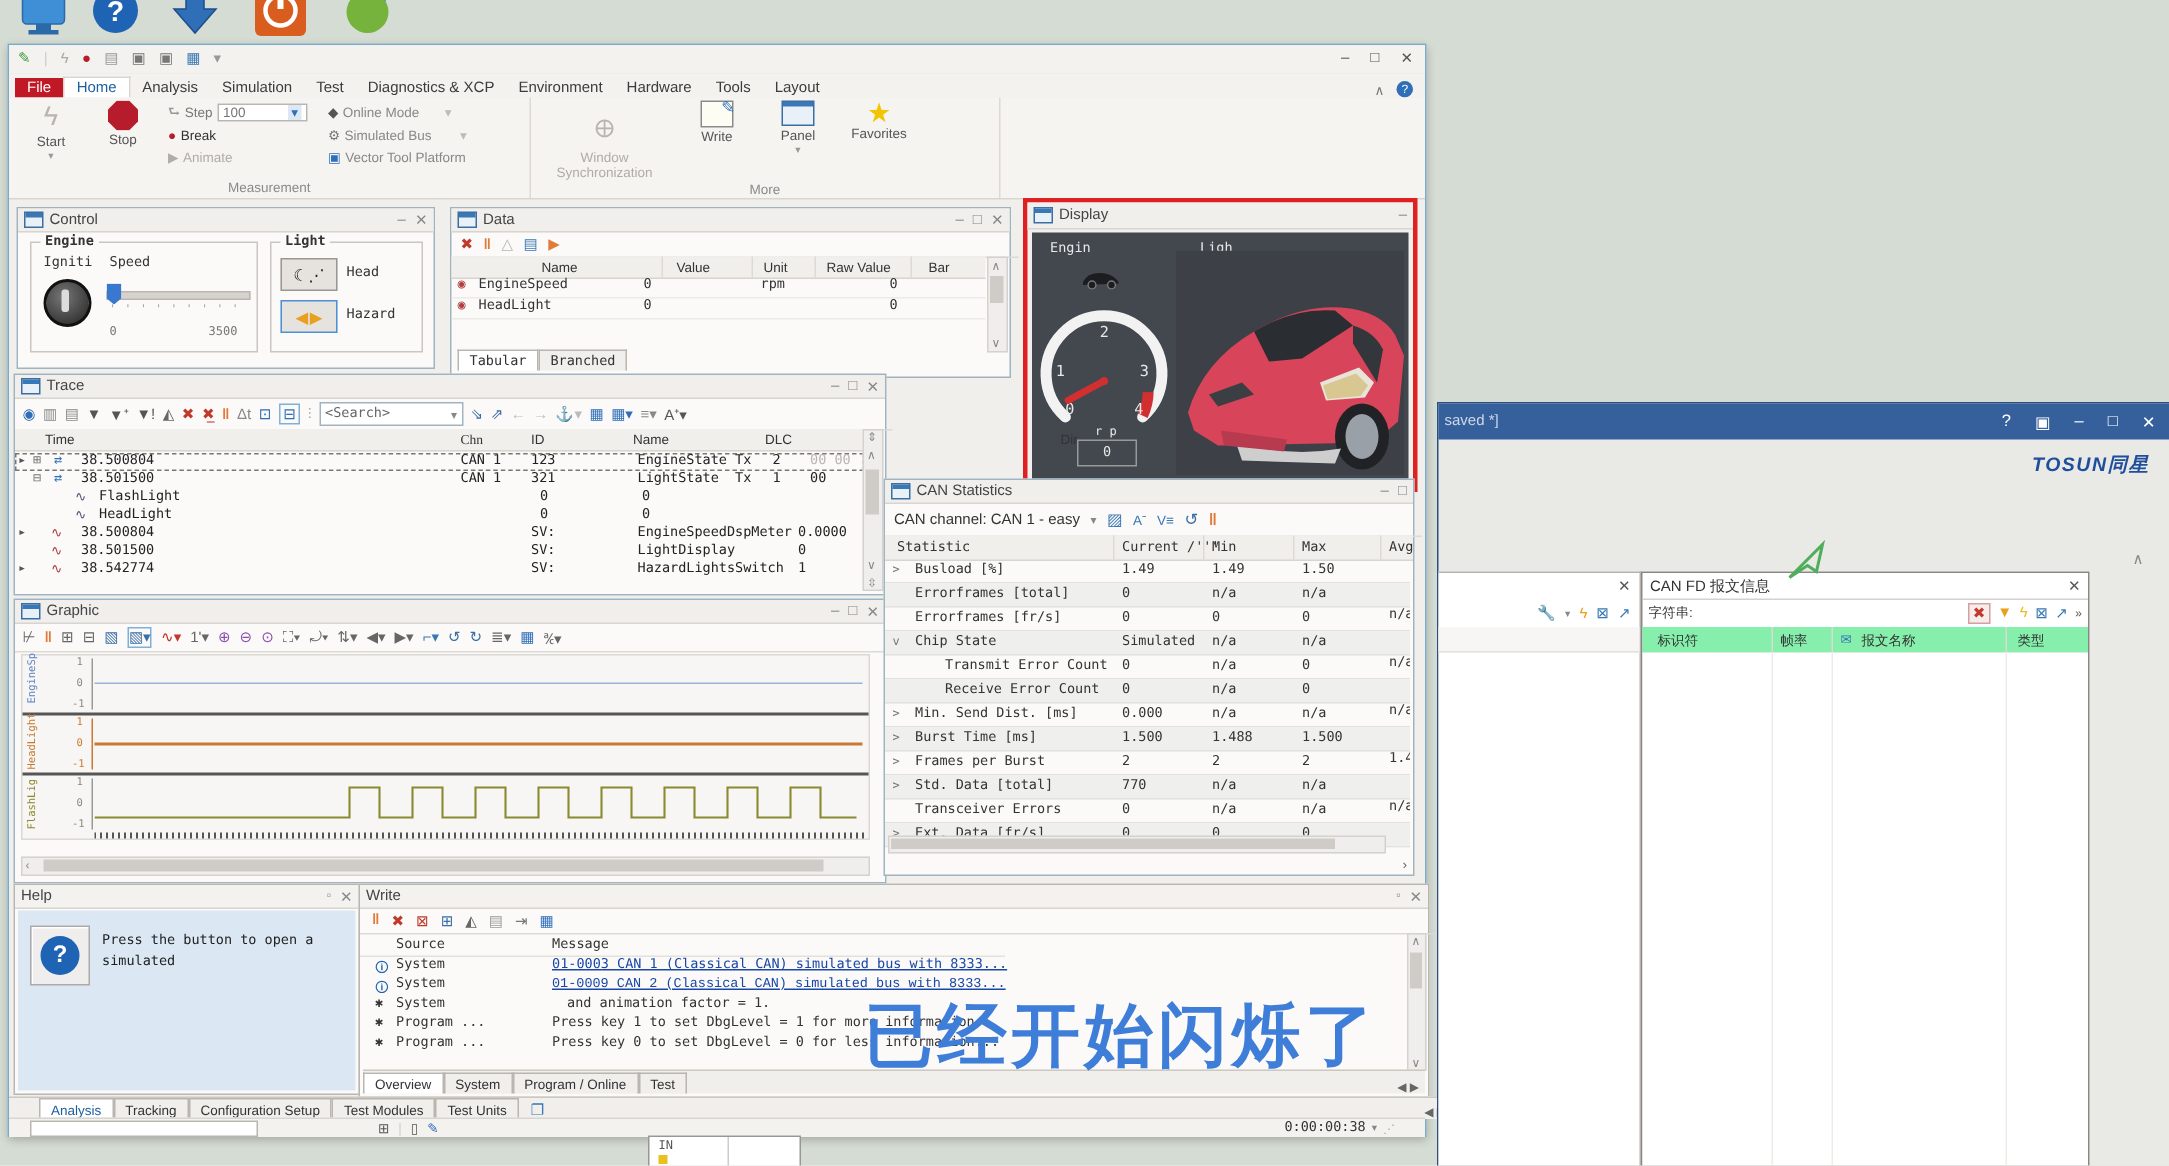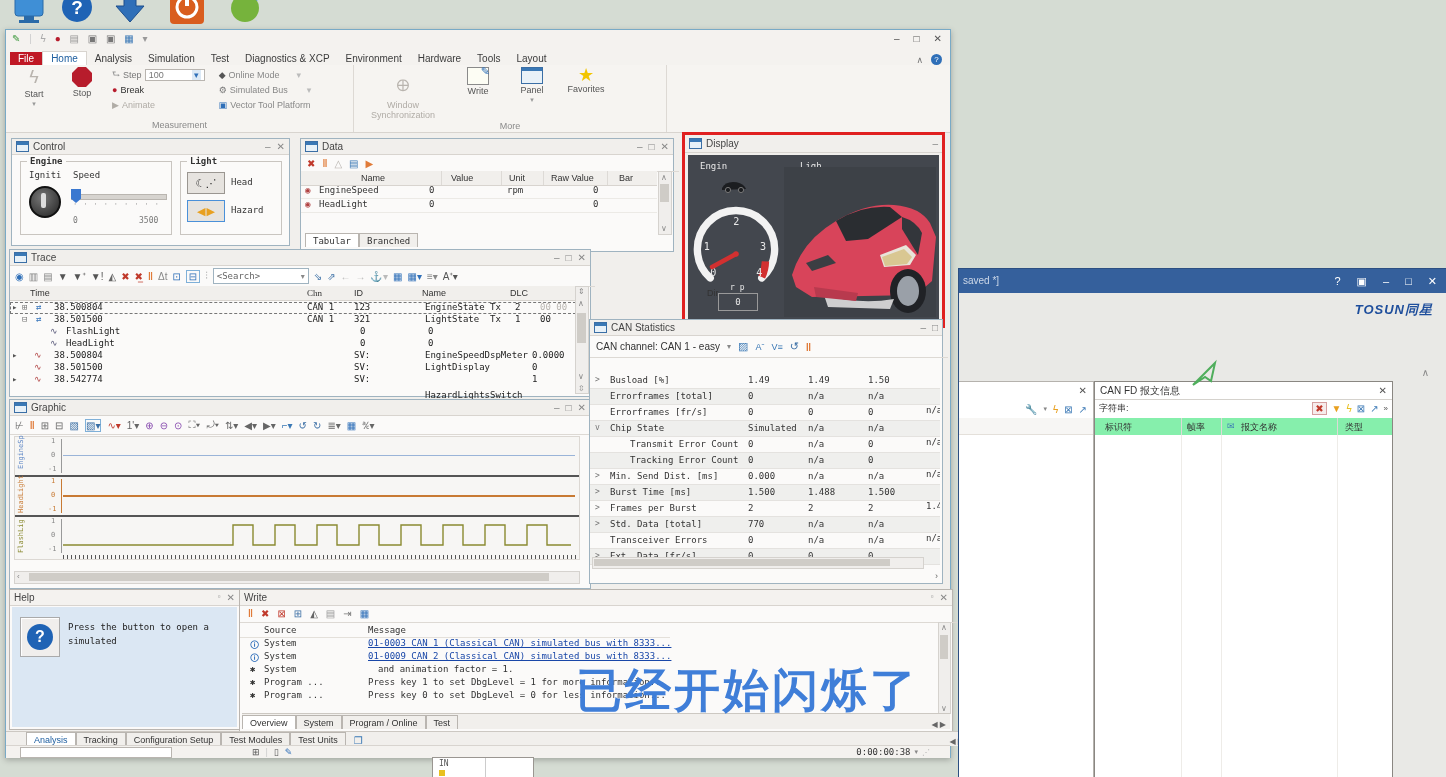--- a/index.html
+++ b/index.html
@@ -436,21 +436,21 @@
         <span class="cell" style="left:44px;">38.501500</span>
         <span class="cell" style="left:344px;">SV:</span>
         <span class="cell" style="left:415px;">LightDisplay</span>
         <span class="cell" style="left:522px;">0</span>
       </div>
       <div class="trow">
         <span class="cell" style="left:2px;color:#555;">▸</span>
         <span class="cell" style="left:24px;color:#b04040;">∿</span>
         <span class="cell" style="left:44px;">38.542774</span>
         <span class="cell" style="left:344px;">SV:</span>
-        <span class="cell" style="left:415px;margin-top:16px;">HazardLightsSwitch</span>
+        <span class="cell" style="left:415px;">HazardLightsSwitch</span>
         <span class="cell" style="left:522px;">1</span>
       </div>
     </div>
     <div class="scroll" style="right:1px;top:36px;width:12px;height:106px;">
       <span class="abs" style="left:2px;top:0;font-size:8px;color:#888;">⇕</span>
       <span class="abs" style="left:2px;top:12px;font-size:8px;color:#888;">∧</span>
       <span class="thumb" style="left:1px;top:26px;width:9px;height:30px;"></span>
       <span class="abs" style="left:2px;bottom:12px;font-size:8px;color:#888;">∨</span>
       <span class="abs" style="left:2px;bottom:0;font-size:8px;color:#888;">⇳</span>
     </div>
@@ -541,20 +541,31 @@
     </div>
     <div class="abs" style="left:0;top:16px;width:100%;height:21px;border-bottom:1px solid #ddd9d4;display:flex;align-items:center;padding-left:6px;gap:7px;">
       <span style="font-size:10px;color:#333;">CAN channel: CAN 1 - easy</span>
       <span style="color:#888;font-size:8px;">▾</span>
       <span style="color:#3a78b5;font-size:11px;">▨</span>
       <span style="color:#3a78b5;font-size:9px;">Aˉ</span>
       <span style="color:#3a78b5;font-size:9px;">V≡</span>
       <span style="color:#3a6ea5;font-size:11px;">↺</span>
       <span style="color:#e07b39;font-weight:bold;font-size:11px;">‖</span>
     </div>
+    <div class="abs mono" style="left:0;top:37px;width:100%;height:16px;background:#f1efec;border-bottom:1px solid #d8d4cf;font-size:9px;">
+      <span class="abs" style="left:8px;top:3px;">Statistic</span>
+      <span class="abs" style="left:158px;top:3px;">Current /'''</span>
+      <span class="abs" style="left:218px;top:3px;">Min</span>
+      <span class="abs" style="left:278px;top:3px;">Max</span>
+      <span class="abs" style="left:336px;top:3px;">Avg</span>
+      <span class="vline" style="left:152px;"></span>
+        <span class="vline" style="left:212px;"></span>
+        <span class="vline" style="left:272px;"></span>
+        <span class="vline" style="left:330px;"></span>
+    </div>
     <div class="abs mono" style="left:0;top:53px;width:350px;overflow:hidden;">
       <div class="srow">
           <span class="s-arrow">&gt;</span>
           <span class="s-lab">Busload [%]</span>
           <span class="s-cur">1.49</span>
           <span class="s-min">1.49</span>
           <span class="s-max">1.50</span>
           <span class="s-avg">1.5</span>
         </div>
       <div class="srow">
@@ -580,21 +591,21 @@
           <span class="s-avg">n/a</span>
         </div>
       <div class="srow">
           <span class="s-lab" style="left:40px;">Transmit Error Count</span>
           <span class="s-cur">0</span>
           <span class="s-min">n/a</span>
           <span class="s-max">0</span>
           <span class="s-avg">n/a</span>
         </div>
       <div class="srow">
-          <span class="s-lab" style="left:40px;">Tracking Error Count</span>
+          <span class="s-lab" style="left:40px;">Receive Error Count</span>
           <span class="s-cur">0</span>
           <span class="s-min">n/a</span>
           <span class="s-max">0</span>
           <span class="s-avg">n/a</span>
         </div>
       <div class="srow">
           <span class="s-arrow">&gt;</span>
           <span class="s-lab">Min. Send Dist. [ms]</span>
           <span class="s-cur">0.000</span>
           <span class="s-min">n/a</span>
@@ -687,21 +698,21 @@
     </div>
     <div class="abs mono" style="left:0;top:48px;width:100%;font-size:9px;">
       <div class="trow" style="height:13px;">
         <span class="cell" style="left:10px;color:#1f63b5;">🛈</span>
         <span class="cell" style="left:24px;">System</span>
         <span class="cell link" style="left:128px;">01-0003 CAN 1 (Classical CAN)  simulated bus with 8333...</span>
       </div>
       <div class="trow" style="height:13px;">
         <span class="cell" style="left:10px;color:#1f63b5;">🛈</span>
         <span class="cell" style="left:24px;">System</span>
-        <span class="cell link" style="left:128px;">01-0009 CAN 2 (Classical CAN)  simulated bus with 8333...</span>
+        <span class="cell link" style="left:128px;font-family:Liberation Mono, monospace;">01-0009 CAN 2 (Classical CAN)  simulated bus with 8333...</span>
       </div>
       <div class="trow" style="height:13px;">
         <span class="cell" style="left:10px;color:#333;">✱</span>
         <span class="cell" style="left:24px;">System</span>
         <span class="cell" style="left:138px;">and animation factor = 1.</span>
       </div>
       <div class="trow" style="height:13px;">
         <span class="cell" style="left:10px;color:#333;">✱</span>
         <span class="cell" style="left:24px;">Program ...</span>
         <span class="cell" style="left:128px;">Press key 1 to set DbgLevel = 1 for more information...</span>

